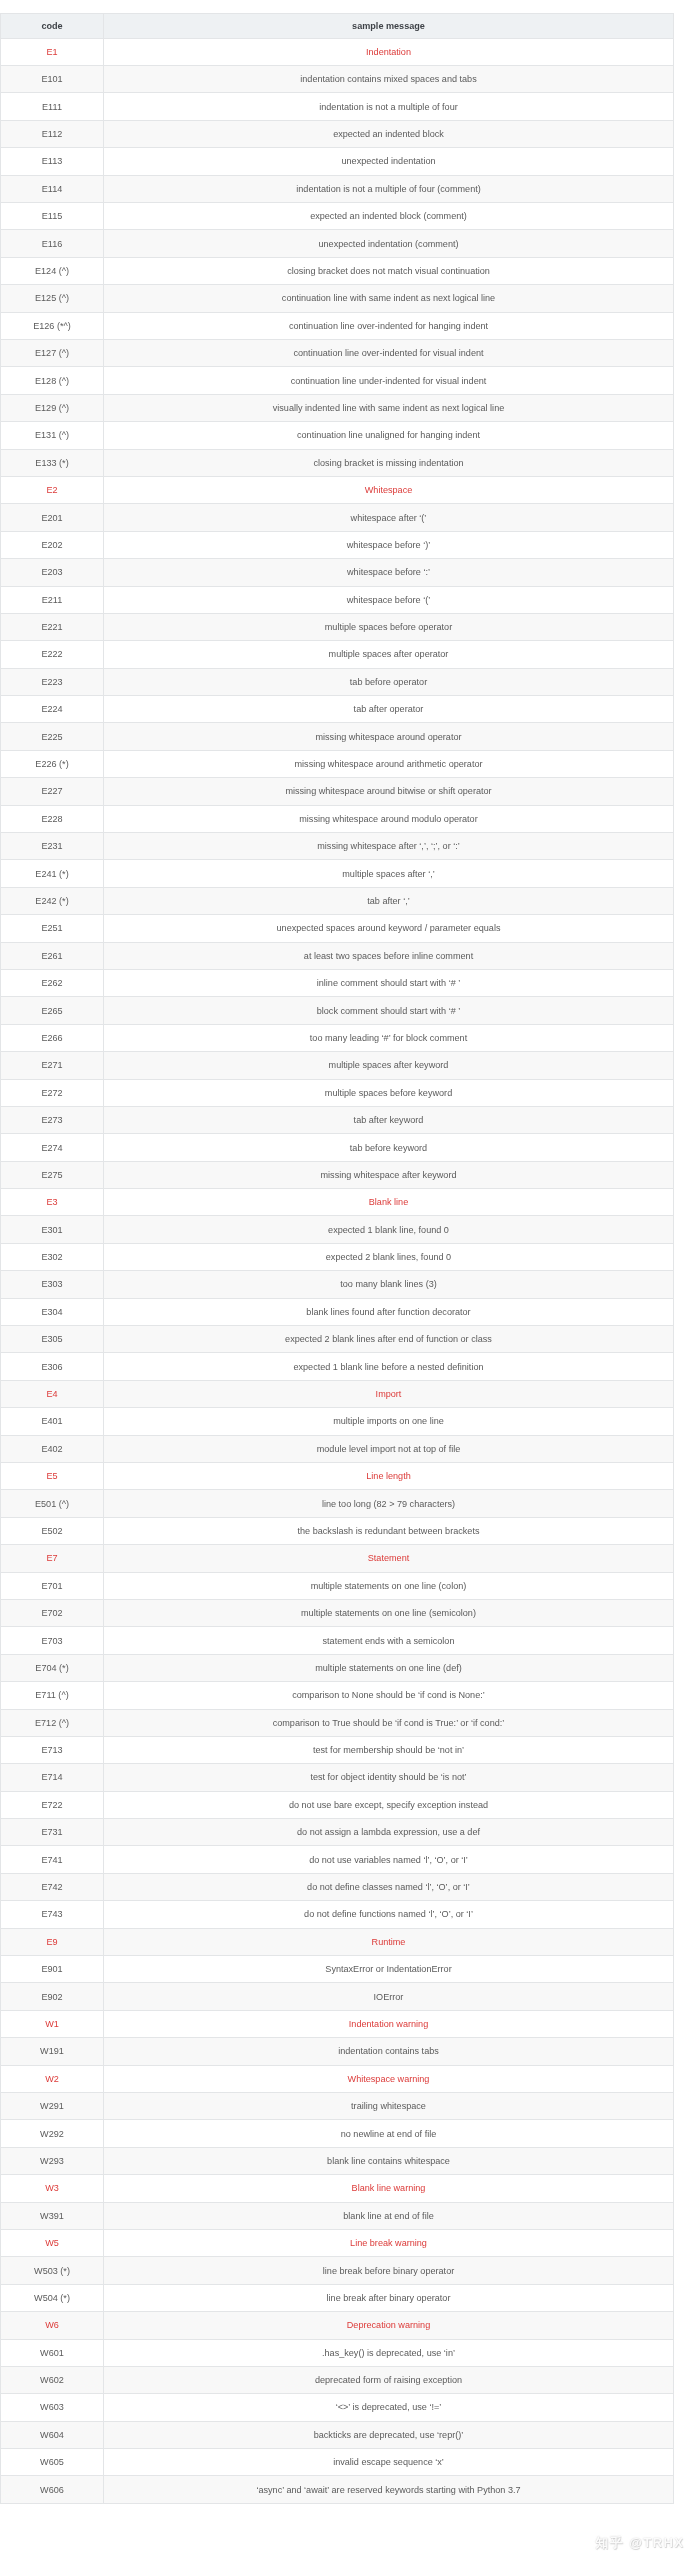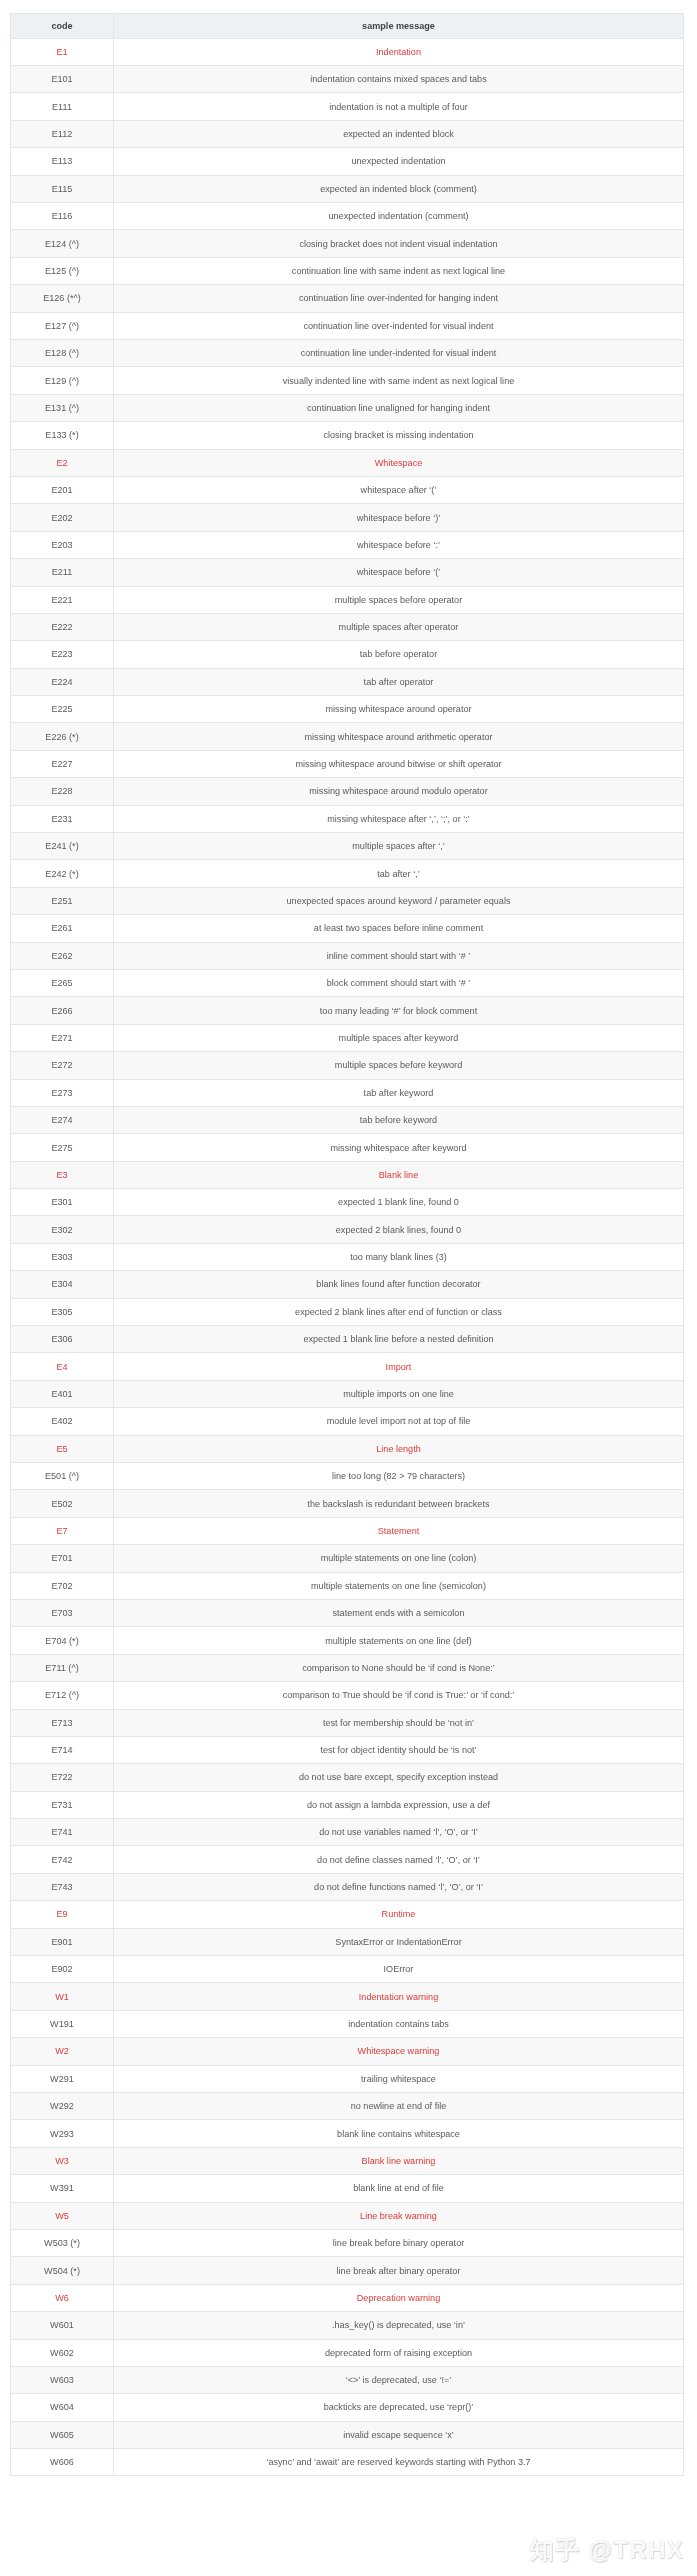--- a/index.html
+++ b/index.html
@@ -5,21 +5,21 @@
   * { margin: 0; padding: 0; box-sizing: border-box; }
   html, body { background: #ffffff; }
   body {
     width: 697px;
     height: 2576px;
     position: relative;
     font-family: "Liberation Sans", sans-serif;
   }
   .table-wrap {
     position: absolute;
-    left: 10px;
+    left: 0;
     top: 12.7px;
     width: 674px;
   }
   table {
     width: 100%;
     border-collapse: collapse;
     table-layout: fixed;
   }
   col.code-col { width: 103px; }
   th, td {
@@ -41,21 +41,21 @@
   }
   tbody tr:nth-child(even) td { background: #f8f8f8; }
   tbody tr.section td {
     color: #dc3b39;
     margin-left: 36px;
   }
   .watermark {
     position: absolute;
     right: 12.7px;
     top: 2534px;
-    font-size: 24px;
+    font-size: 13px;
     font-weight: bold;
     letter-spacing: 1.4px;
     color: rgba(255,255,255,0.93);
     text-shadow: 0 0 1.4px rgba(160,160,160,0.6), 0.7px 0.7px 0.7px rgba(150,150,150,0.35);
     pointer-events: none;
   }
 </style>
 </head>
 <body>
 
@@ -86,30 +86,34 @@
         </tr>
         <tr>
           <td>E112</td>
           <td>expected an indented block</td>
         </tr>
         <tr>
           <td>E113</td>
           <td>unexpected indentation</td>
         </tr>
         <tr>
+          <td>E114</td>
+          <td>indentation is not a multiple of four (comment)</td>
+        </tr>
+        <tr>
           <td>E115</td>
           <td>expected an indented block (comment)</td>
         </tr>
         <tr>
           <td>E116</td>
           <td>unexpected indentation (comment)</td>
         </tr>
         <tr>
           <td>E124 (^)</td>
-          <td>closing bracket does not indent visual indentation</td>
+          <td>closing bracket does not match visual continuation</td>
         </tr>
         <tr>
           <td>E125 (^)</td>
           <td>continuation line with same indent as next logical line</td>
         </tr>
         <tr>
           <td>E126 (*^)</td>
           <td>continuation line over-indented for hanging indent</td>
         </tr>
         <tr>

